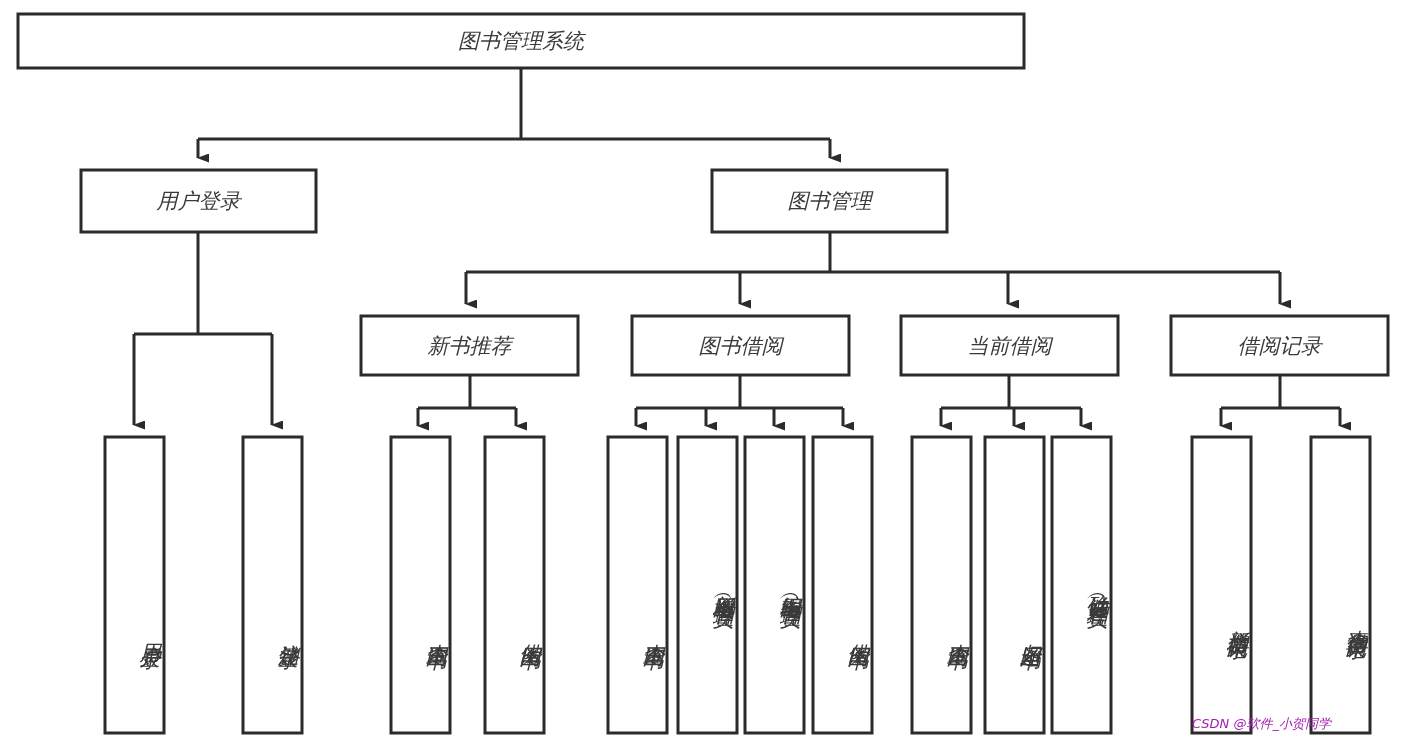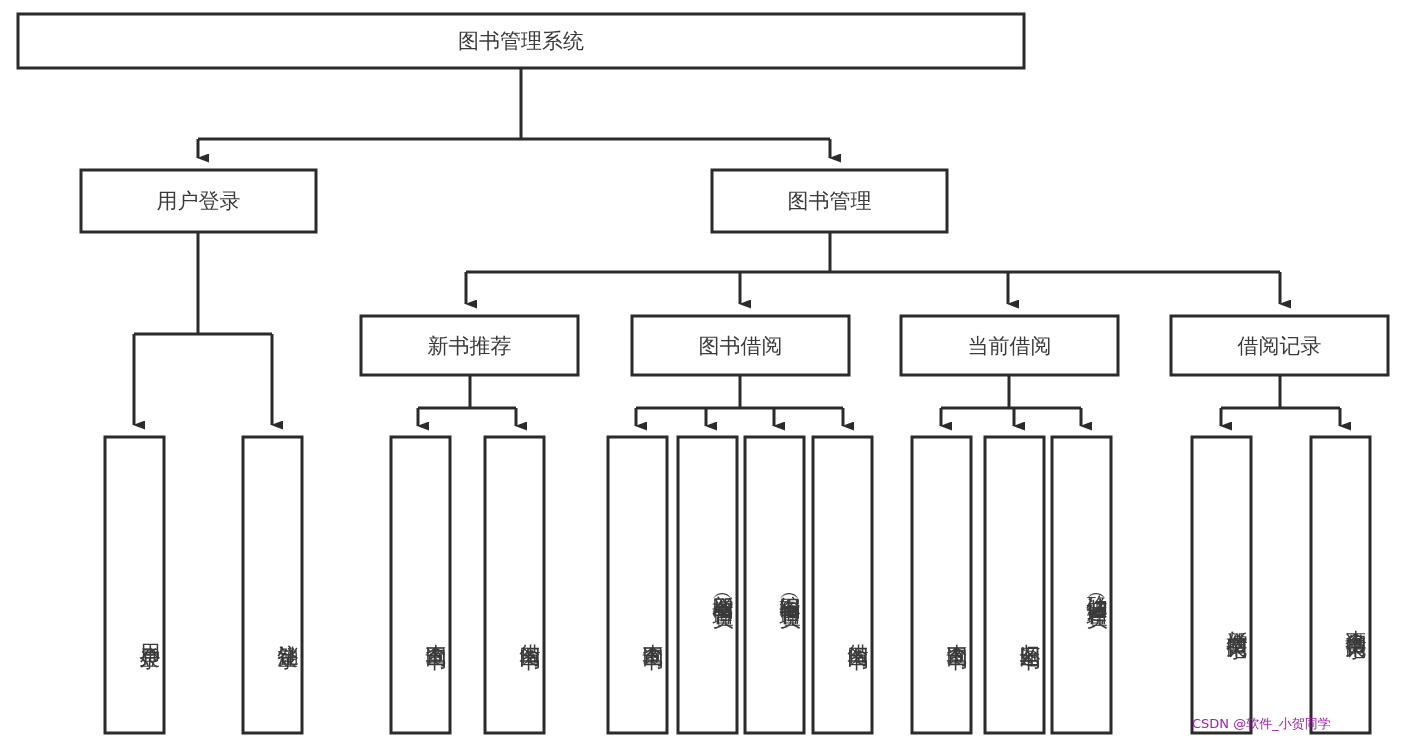--- a/index.html
+++ b/index.html
@@ -11,20 +11,21 @@
     width: 1405px;
     height: 747px;
     font-family: "DejaVu Sans", "Liberation Sans", sans-serif;
     overflow: hidden;
     position: relative;
   }
   #diagram-root {
     position: relative;
     width: 1306px;
     height: 747px;
+    font-style: italic;
   }
   svg#flow-svg {
     position: absolute;
     left: 0;
     top: 0;
     width: 1405px;
     height: 747px;
   }
   .node-box {
     fill: #ffffff;

